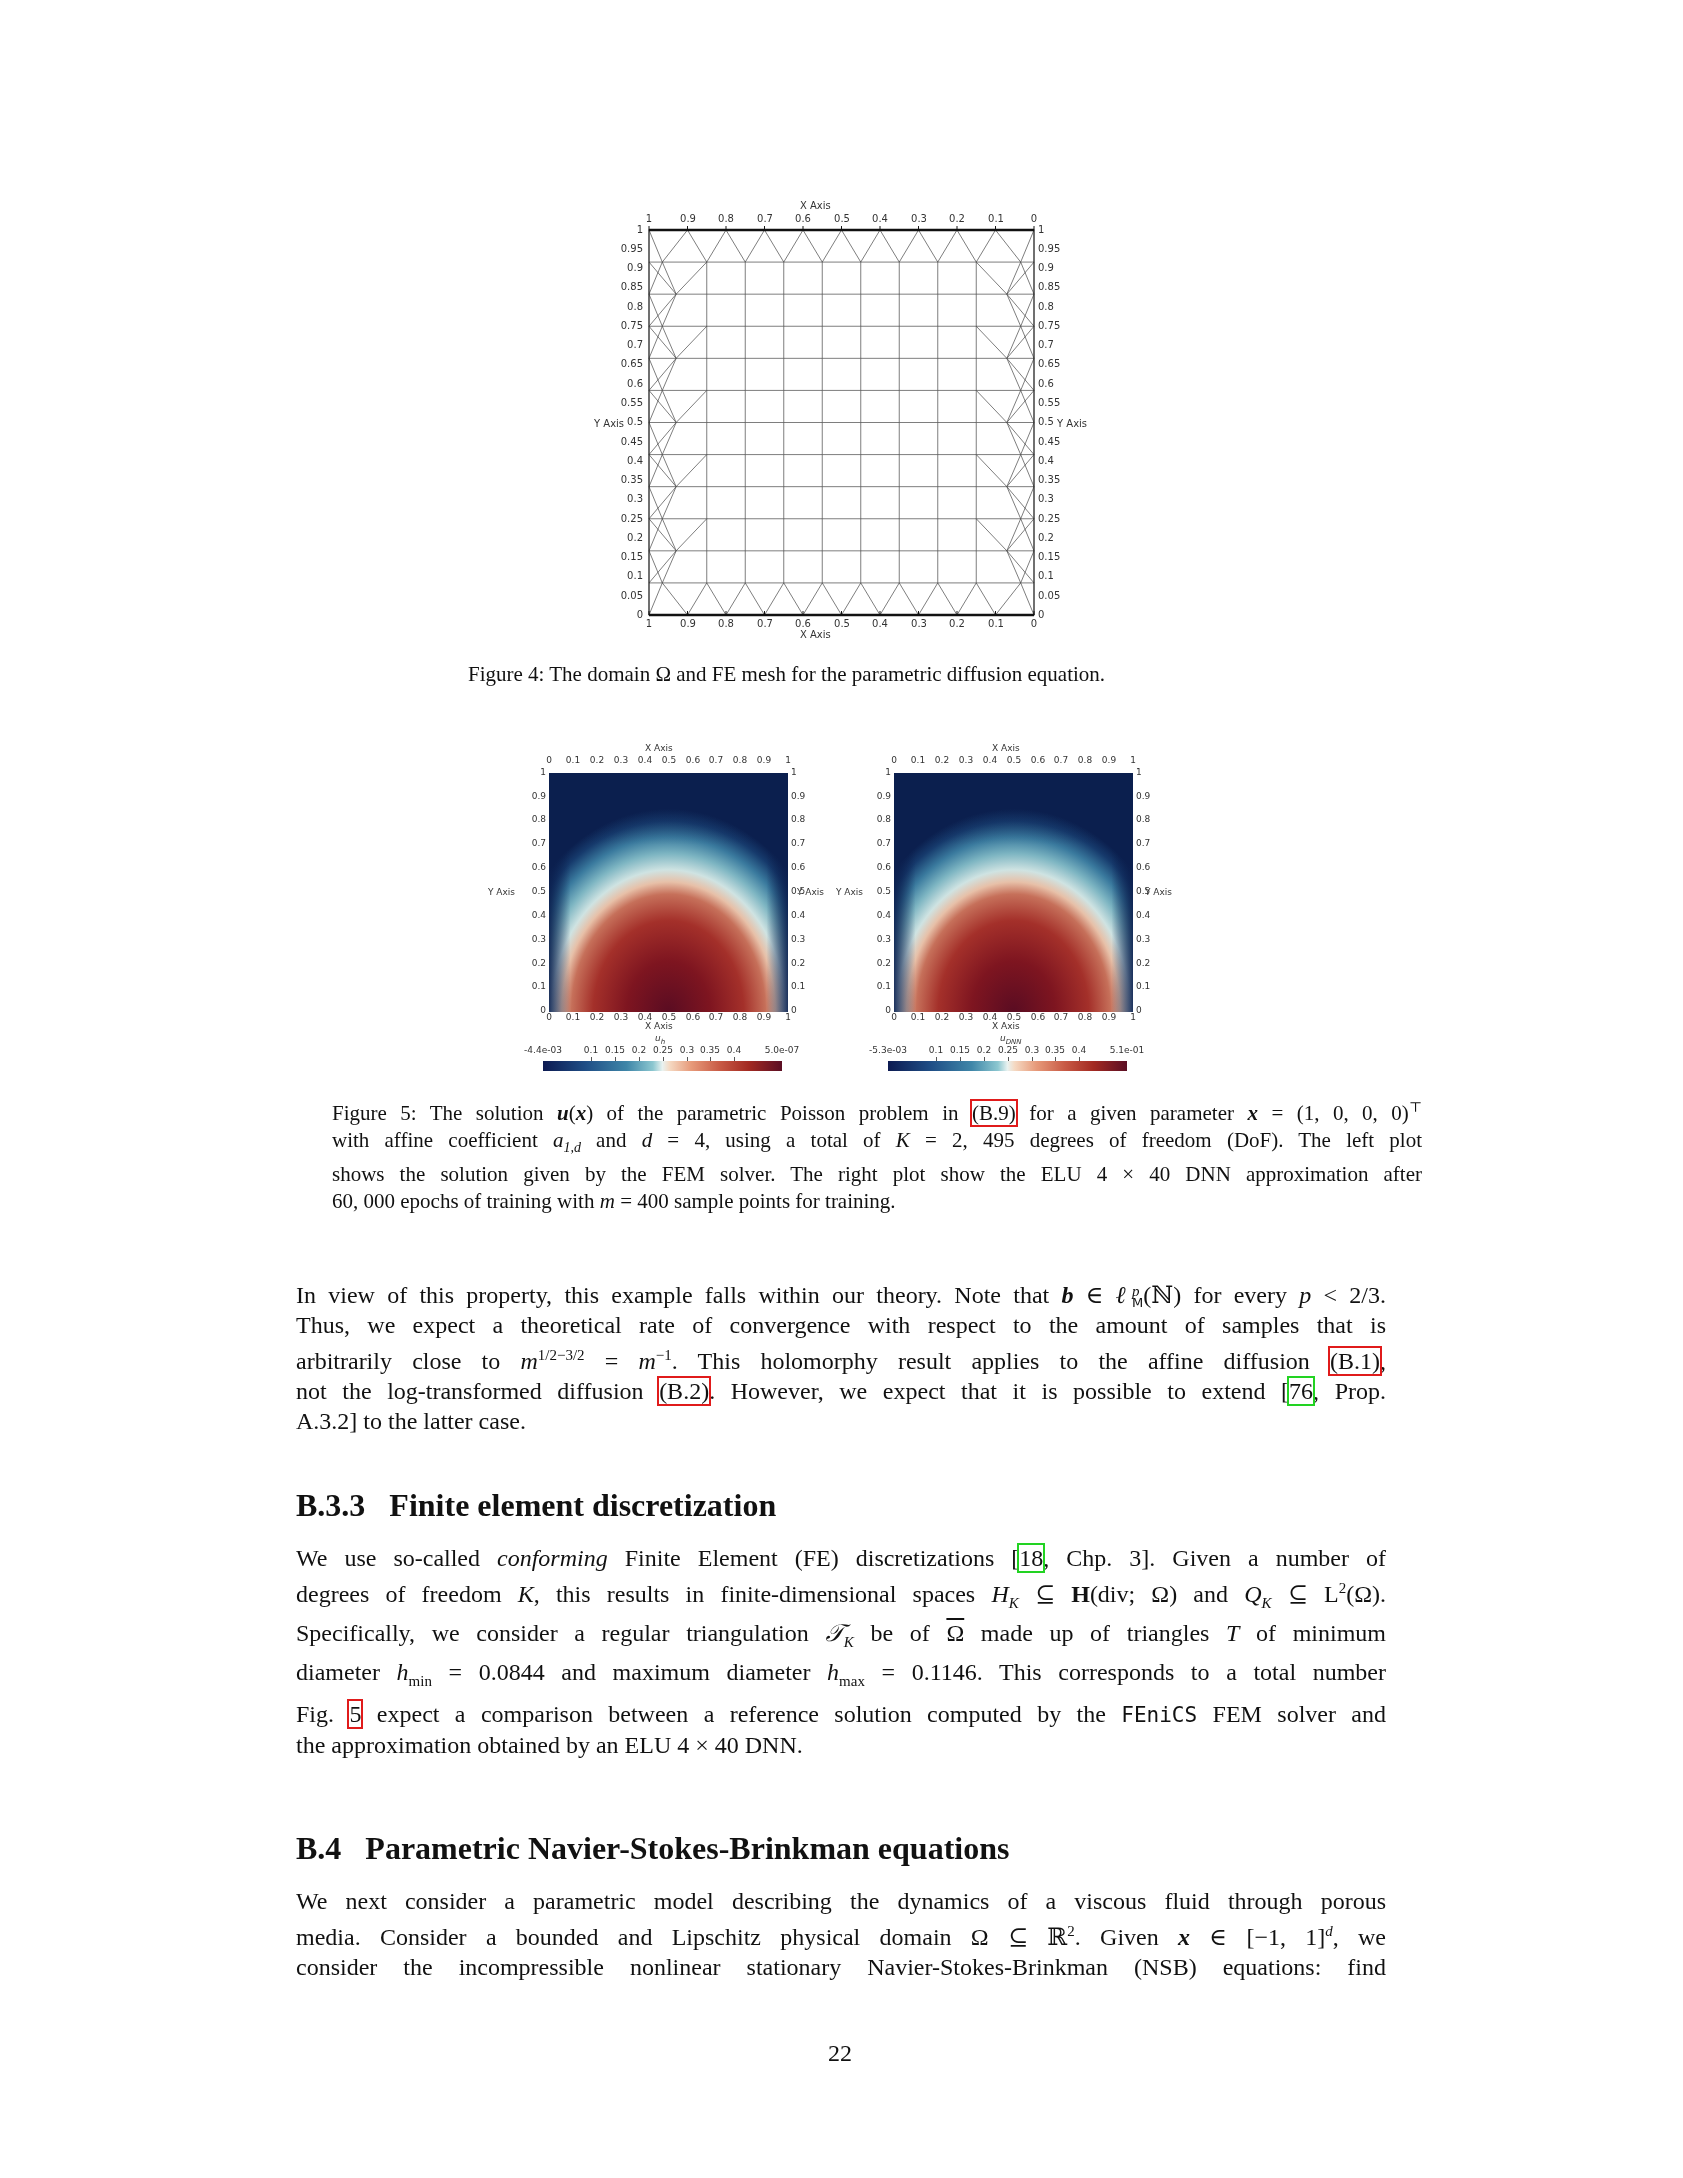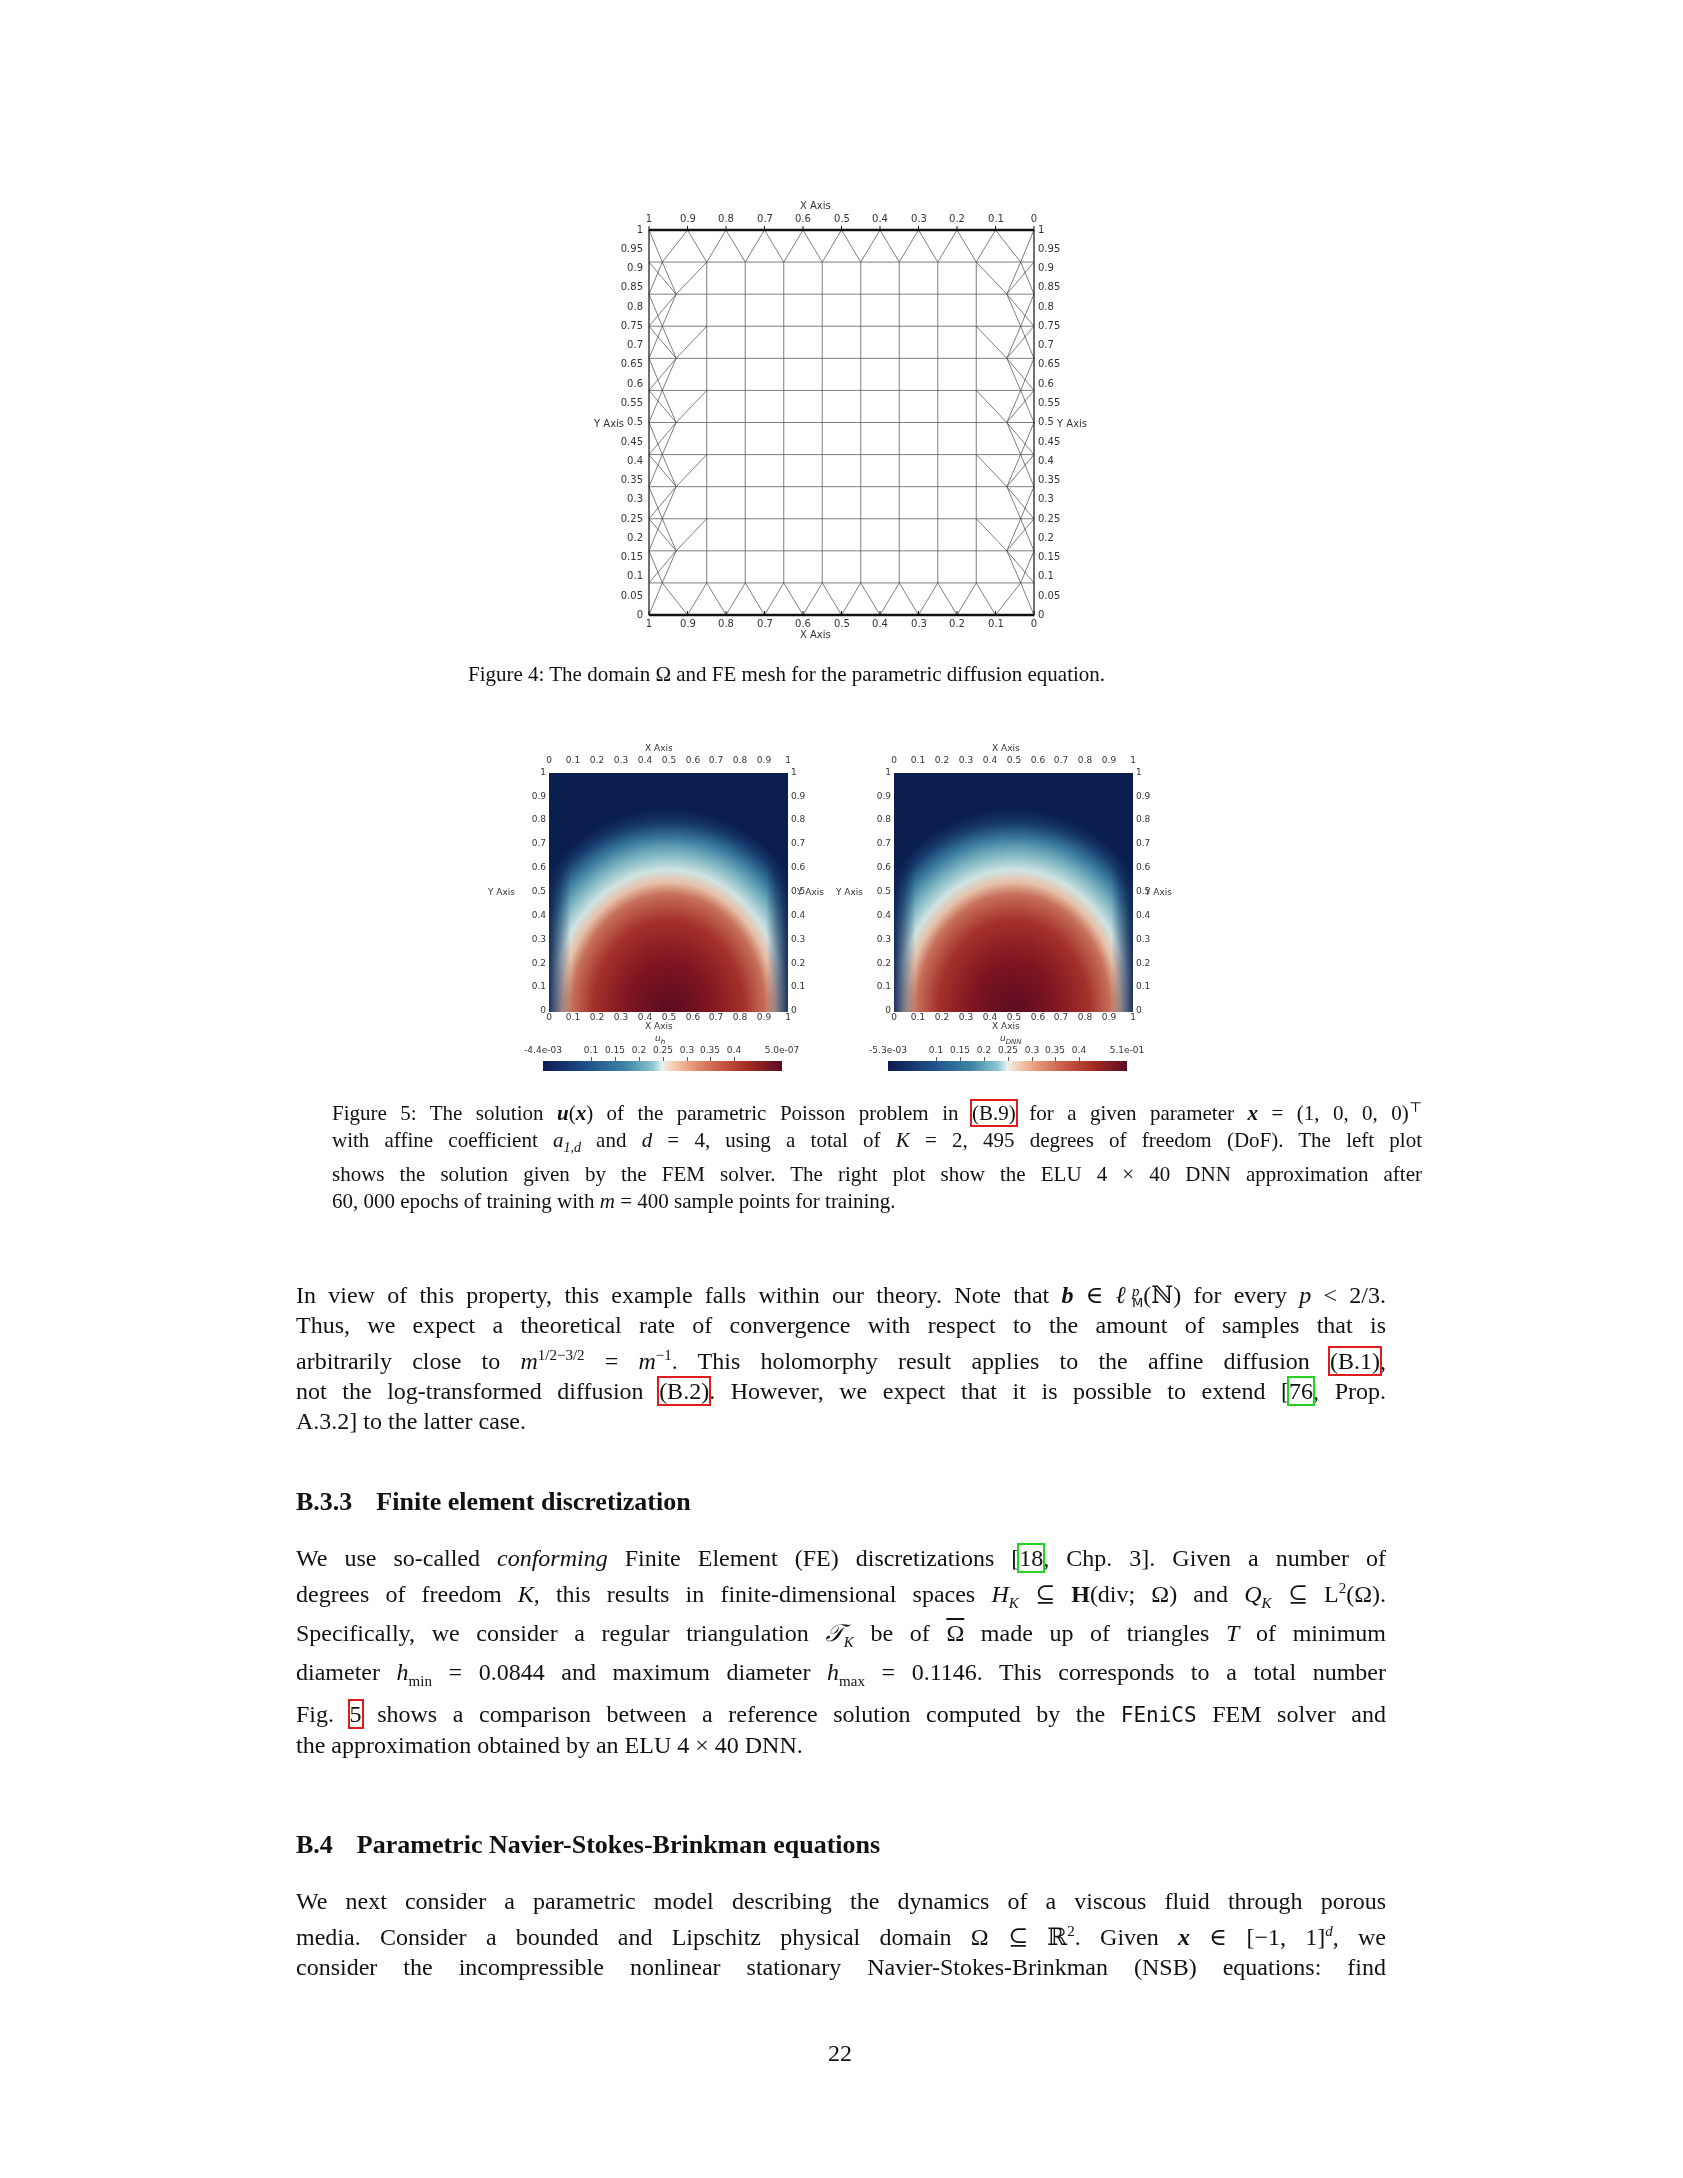--- a/index.html
+++ b/index.html
@@ -4,21 +4,21 @@
 <style>
   html, body { margin: 0; padding: 0; background: #ffffff; }
   body { width: 1683px; height: 2178px; position: relative; overflow: hidden; font-family: "Liberation Serif", "DejaVu Serif", serif; color: #111; }
   .abs { position: absolute; }
   .axis-font { font-family: "DejaVu Sans", "Liberation Sans", sans-serif; color: #333; }
   .tick-lbl { position: absolute; font-size: 10px; white-space: nowrap; }
   .caption { font-size: 21px; line-height: 27px; }
   .body-text { font-size: 24px; line-height: 30px; text-align: justify; }
   .body-text .line { display: block; text-align-last: justify; white-space: nowrap; }
   .body-text .line.last { text-align-last: left; }
-  .heading { font-weight: bold; font-size: 26px; }
+  .heading { font-weight: bold; font-size: 32px; }
   .ref-red { outline: 2px solid #e01b1b; outline-offset: 0px; }
   .ref-green { outline: 2px solid #22d322; outline-offset: 0px; }
   .mono { font-family: "DejaVu Sans Mono", "Liberation Mono", monospace; font-size: 21px; }
   .ital { font-style: italic; }
   .heat {
     position: absolute; width: 239px; height: 239px; overflow: hidden;
     background: #0b1f4e;
   }
   .heat .layer { position: absolute; inset: 0; }
   .cbar { position: absolute; height: 10px;
@@ -689,21 +689,21 @@
 </div>
 
 <div class="abs body-text" style="left:296px;top:1543px;width:1090px;">
   <span class="line"><span>We use so-called </span><i>conforming</i><span> Finite Element (FE) discretizations [</span><span class="ref-green">18</span><span>, Chp. 3]. Given a number of</span></span>
   <span class="line"><span>degrees of freedom </span><i>K</i><span>, this results in finite-dimensional spaces </span><i>H</i><sub class="ital" style="font-size:15px;">K</sub><span> ⊆ </span><b>H</b><span>(div; Ω) and </span><i>Q</i><sub class="ital" style="font-size:15px;">K</sub><span> ⊆ L</span><sup style="font-size:15px;">2</sup><span>(Ω).</span></span>
   <span class="line"><span>Specifically, we consider a regular triangulation </span><i>𝒯</i><sub class="ital" style="font-size:15px;">K</sub><span> be of </span><span style="text-decoration:overline;">Ω</span><span> made up of triangles </span><i>T</i><span> of minimum</span></span>
   <span class="line"><span>diameter </span><i>h</i><sub style="font-size:15px;">min</sub><span> = 0.0844 and maximum diameter </span><i>h</i><sub style="font-size:15px;">max</sub><span> = 0.1146. This corresponds to a total number</span></span>
 </div>
 
 <div class="abs body-text" style="left:296px;top:1699px;width:1090px;">
-  <span class="line"><span>Fig. </span><span class="ref-red">5</span><span> shows a comparison between a reference solution computed by the </span><span class="mono">FEniCS</span><span> FEM solver and</span></span>
+  <span class="line"><span>Fig. </span><span class="ref-red">5</span><span> expect a comparison between a reference solution computed by the </span><span class="mono">FEniCS</span><span> FEM solver and</span></span>
   <span class="line last">the approximation obtained by an ELU 4 × 40 DNN.</span>
 </div>
 
 <div class="abs heading" style="left:296px;top:1830px;">
   <span>B.4</span><span style="display:inline-block;width:24px;"></span><span>Parametric Navier-Stokes-Brinkman equations</span>
 </div>
 
 <div class="abs body-text" style="left:296px;top:1886px;width:1090px;">
   <span class="line">We next consider a parametric model describing the dynamics of a viscous fluid through porous</span>
   <span class="line"><span>media.  Consider a bounded and Lipschitz physical domain Ω ⊆ ℝ</span><sup style="font-size:15px;">2</sup><span>.  Given </span><b class="ital">x</b><span> ∈ [−1, 1]</span><sup class="ital" style="font-size:15px;">d</sup><span>, we</span></span>

